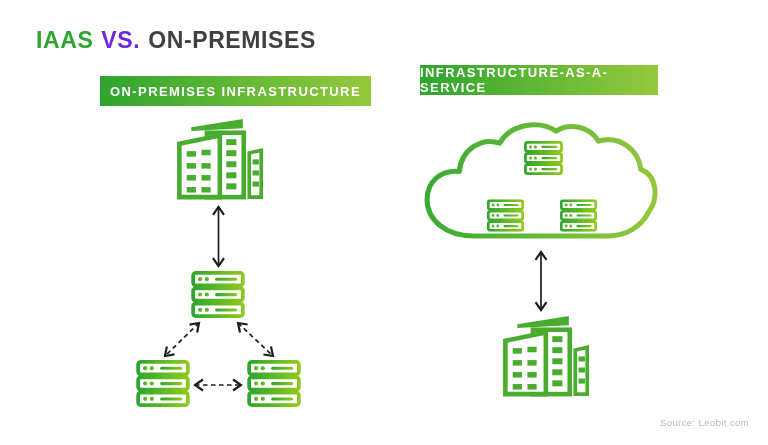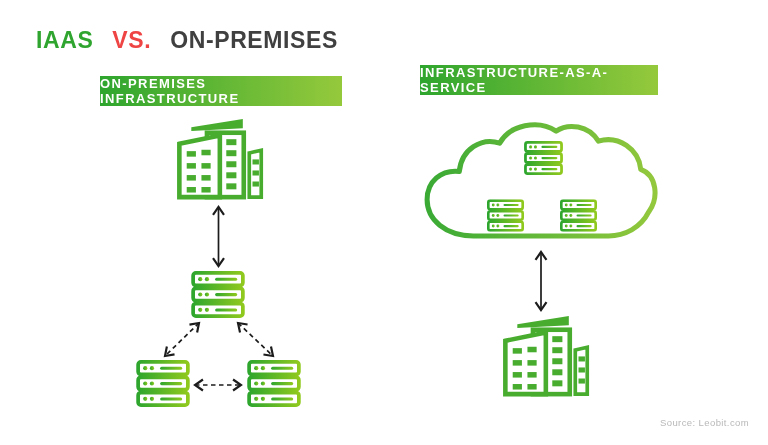--- a/index.html
+++ b/index.html
@@ -3,33 +3,33 @@
 <meta charset="utf-8">
 <style>
   html,body{margin:0;padding:0;background:#e8e8e8;}
   .canvas{
     position:relative;width:768px;height:445px;background:#ffffff;
     overflow:hidden;font-family:"Liberation Sans",sans-serif;
   }
   
   .title{
     position:absolute;left:36px;top:28px;margin:0;
-    display:inline-flex;gap:19px;
+    display:inline-flex;gap:8px;
     font-size:23px;font-weight:bold;letter-spacing:0.6px;line-height:1.1;
   }
   .t-green{color:#2fa52f;}
-  .t-dark{color:#ef4444;}
+  .t-dark{color:#6d28d9;}
   .t-lime{color:#404040;}
   
   .banner{
     position:absolute;height:30px;display:flex;align-items:center;justify-content:center;
     background:linear-gradient(90deg,#2ea52e,#95c93c);
     color:#ffffff;font-size:13px;font-weight:bold;letter-spacing:1.4px;
   }
-  .banner-left{left:100px;top:76px;width:242px;}
+  .banner-left{left:100px;top:76px;width:271px;}
   .banner-right{left:420px;top:65px;width:238px;}
   
   .icon{position:absolute;display:block;}
   #bld-left   {left:172px;top:116px;width:92px;height:85px;}
   #srv-mid    {left:191px;top:271px;width:54px;height:47px;}
   #srv-bl     {left:136px;top:360px;width:54px;height:47px;}
   #srv-br     {left:247px;top:360px;width:54px;height:47px;}
   #cloud-icon {left:419px;top:121px;width:244px;height:127px;}
   #srv-c-top  {left:524px;top:141px;width:39px;height:34px;}
   #srv-c-left {left:487px;top:199px;width:37px;height:33px;}

